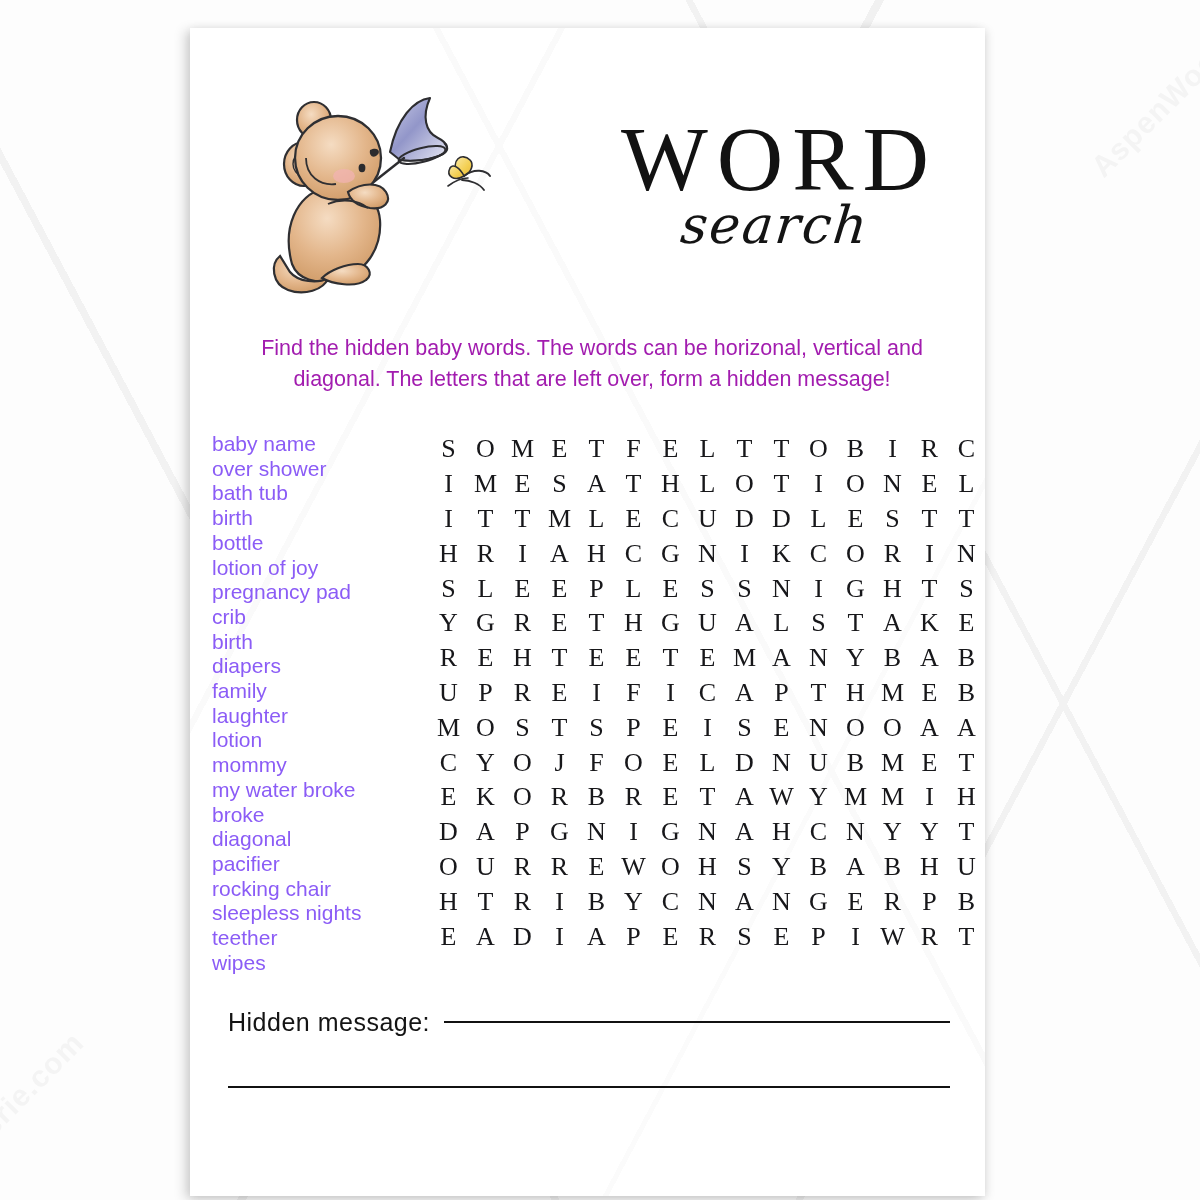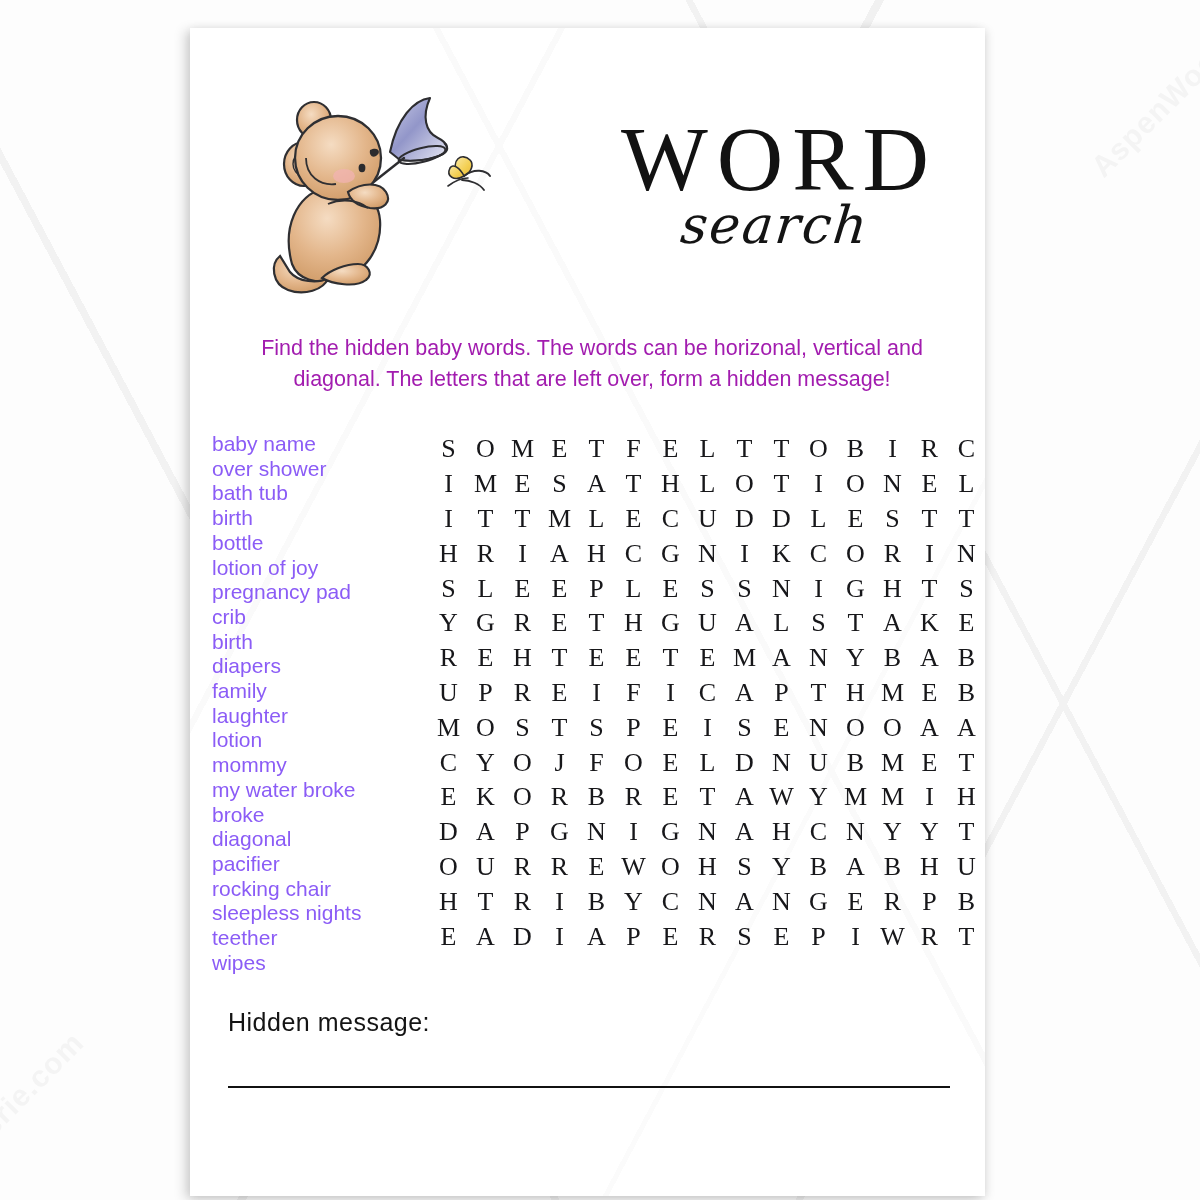--- a/index.html
+++ b/index.html
@@ -170,22 +170,21 @@
     bottom: 68px;
     width: 100%;
     height: 120px;
   }
   .hidden-row {
     position: absolute;
     left: 38px;
     top: 0;
     width: 722px;
     display: flex;
-    align-items: flex-start;
-    flex-direction: column;
+    align-items: center;
   }
   .hidden-label {
     font-family: "Liberation Sans", sans-serif;
     font-size: 25px;
     color: #141414;
     white-space: nowrap;
     letter-spacing: 0.5px;
     padding-bottom: 3px;
   }
   .rule {

